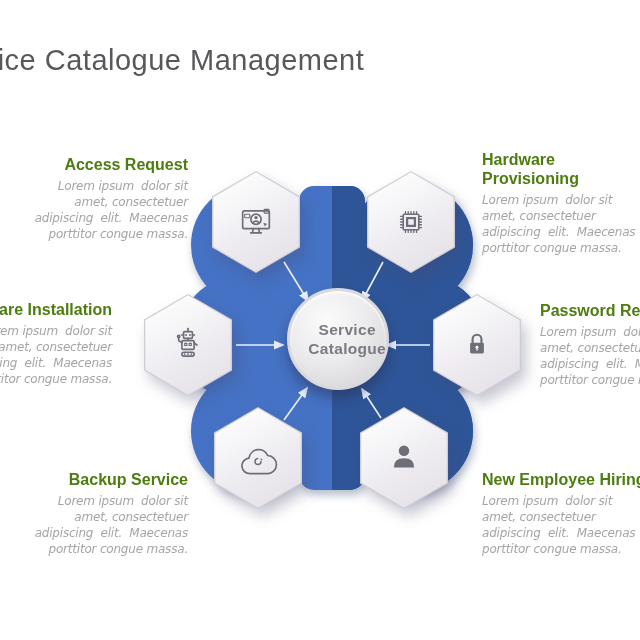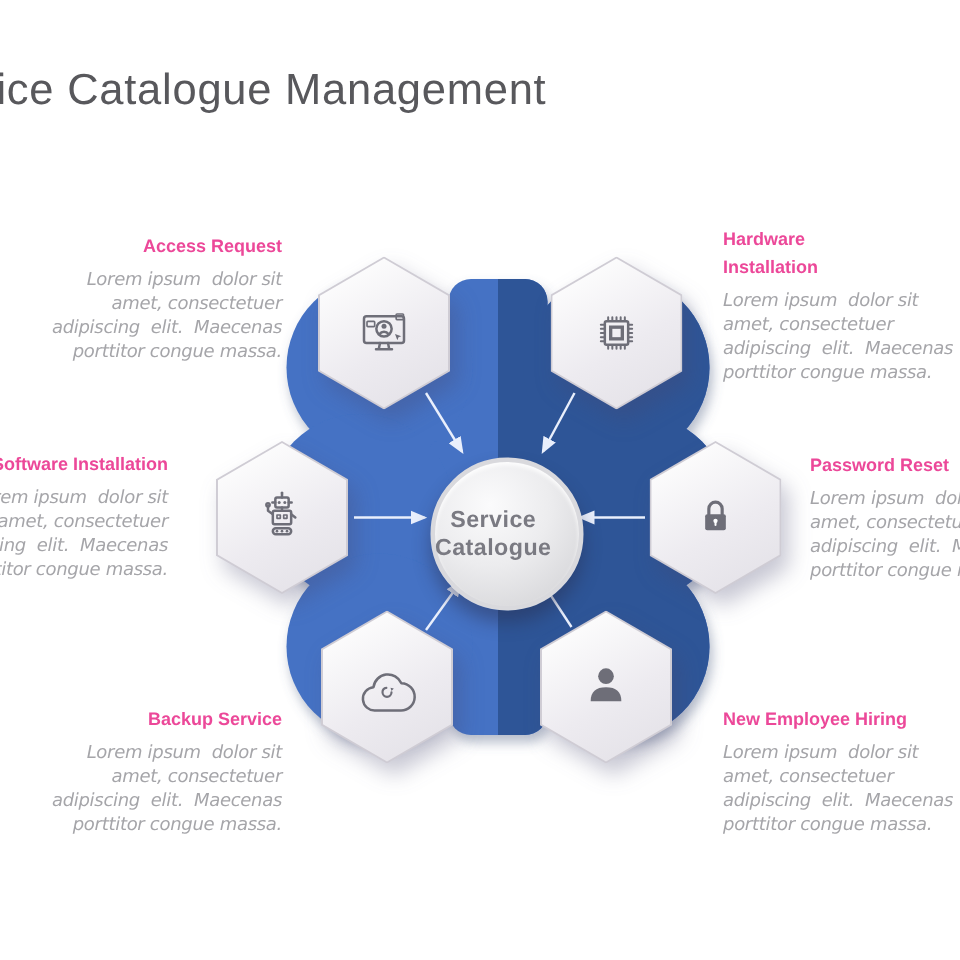--- a/index.html
+++ b/index.html
@@ -5,21 +5,21 @@
   html,body{margin:0;padding:0;background:#ffffff;}
   .stage{position:relative;width:640px;height:640px;overflow:hidden;background:#ffffff;
          font-family:"DejaVu Sans", sans-serif;}
   
   .title{position:absolute;left:-64px;top:44px;white-space:pre;
          font-family:"Liberation Sans", sans-serif;
          font-size:29px;letter-spacing:.5px;color:#58585c;}
   
   .tb{position:absolute;}
   .tb-h{font-family:"Liberation Sans", sans-serif;font-weight:bold;
-        font-size:12px;line-height:19px;color:#ec4899;white-space:pre;margin:0 0 4px 0;}
+        font-size:16px;line-height:19px;color:#4d7c0f;white-space:pre;margin:0 0 4px 0;}
   .tb-p{font-size:12px;line-height:16px;color:#a5a5a9;letter-spacing:-.2px;
         white-space:pre;margin:0;font-style:italic;}
   .tb.align-r{text-align:right;}
   .b1{top:155px;right:452px;}
   .b2{top:150px;left:482px;}
   .b3{top:300px;right:528px;}
   .b4{top:301px;left:540px;}
   .b5{top:470px;right:452px;}
   .b6{top:470px;left:482px;}
   
@@ -36,25 +36,25 @@
              clip-path:polygon(50% 0,100% 25%,100% 75%,50% 100%,0 75%,0 25%);
              display:flex;align-items:center;justify-content:center;}
   .hx-tl{left:212px;top:171px;}
   .hx-tr{left:367px;top:171px;}
   .hx-l {left:144px;top:294px;}
   .hx-r {left:433px;top:294px;}
   .hx-bl{left:214px;top:407px;}
   .hx-br{left:360px;top:407px;}
   .hex-icon{width:40px;height:40px;}
   
-  .center-circle{position:absolute;left:287px;top:305px;width:96px;height:96px;z-index:4;
+  .center-circle{position:absolute;left:287px;top:288px;width:96px;height:96px;z-index:4;
         border-radius:50%;border:3px solid #d9d9dd;
         background:radial-gradient(circle at 38% 30%,#fbfbfc 0%,#ececee 45%,#d7d7da 85%,#cfcfd3 100%);
         box-shadow:0 8px 12px rgba(40,45,75,.45), inset 0 2px 3px rgba(255,255,255,.9);
-        display:flex;align-items:center;justify-content:flex-start;text-align:center;}
+        display:flex;align-items:center;justify-content:flex-end;text-align:center;}
   .center-label{font-family:"Liberation Sans", sans-serif;font-weight:bold;
         font-size:15.5px;line-height:19px;letter-spacing:.3px;color:#7a7a82;white-space:pre;}
 </style>
 </head>
 <body>
 
 <div class="stage">
 
   <div class="title">Service Catalogue Management</div>
 
@@ -196,21 +196,21 @@
   <div class="tb b1 align-r">
     <p class="tb-h">Access Request</p>
     <p class="tb-p">Lorem ipsum  dolor sit
 amet, consectetuer
 adipiscing  elit.  Maecenas
 porttitor congue massa.</p>
   </div>
 
   <div class="tb b2">
     <p class="tb-h">Hardware
-Installation</p>
+Provisioning</p>
     <p class="tb-p">Lorem ipsum  dolor sit
 amet, consectetuer
 adipiscing  elit.  Maecenas
 porttitor congue massa.</p>
   </div>
 
   <div class="tb b3 align-r">
     <p class="tb-h">Software Installation</p>
     <p class="tb-p">Lorem ipsum  dolor sit
 amet, consectetuer

